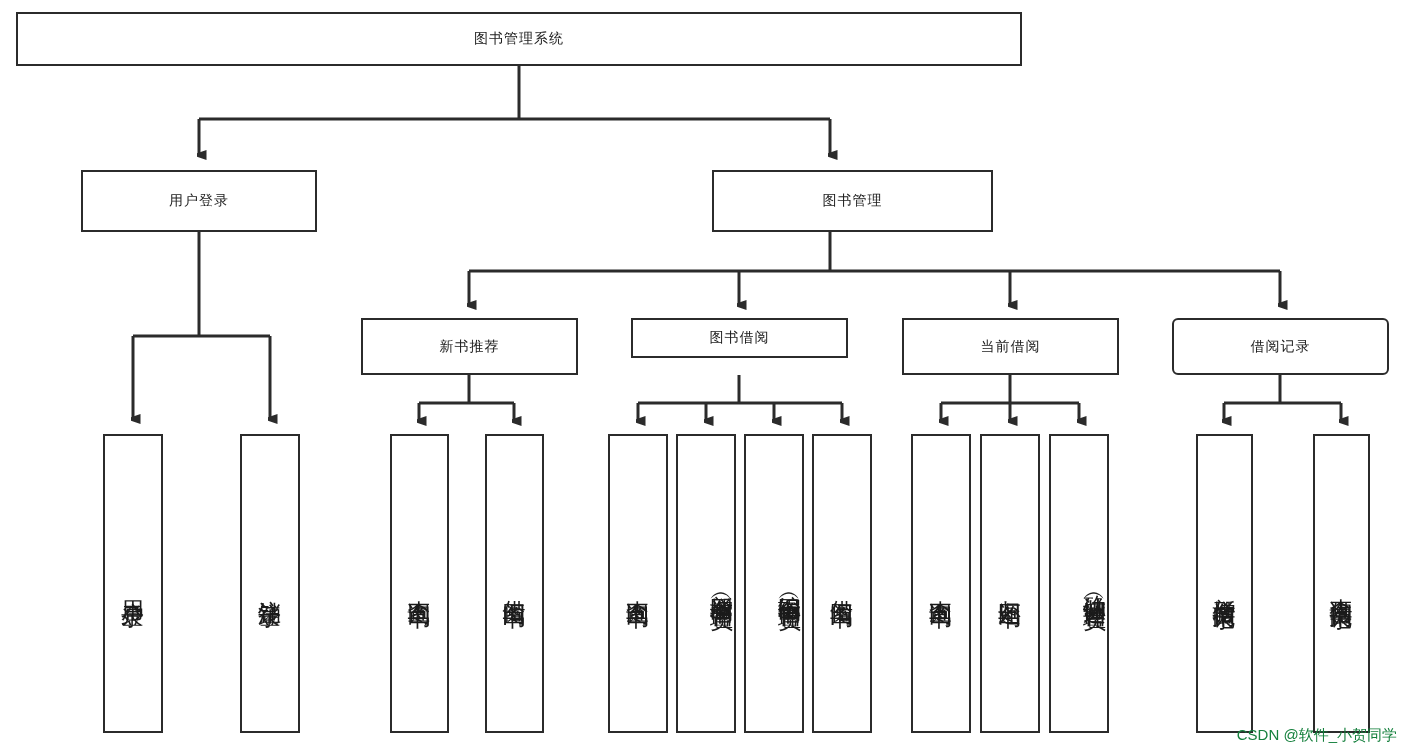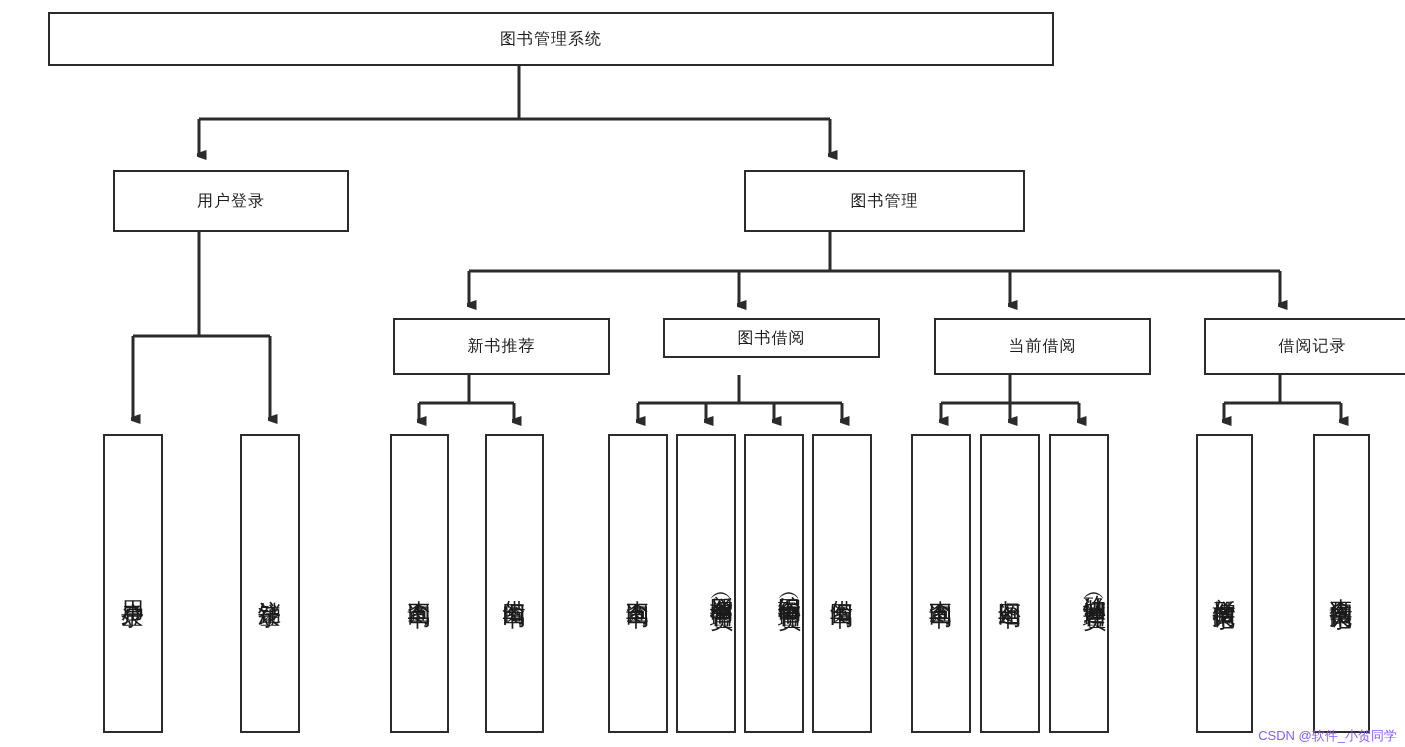--- a/index.html
+++ b/index.html
@@ -28,23 +28,22 @@
     position: absolute;
     box-sizing: border-box;
     background: #ffffff;
     border: 2px solid #2b2b2b;
     display: flex;
     align-items: center;
     justify-content: center;
     color: #1b1b1b;
   }
   .node.horiz {
-    font-size: 16px;
+    font-size: 14px;
     letter-spacing: 1px;
-    margin-left: 32px;
   }
   .node.vert {
     writing-mode: vertical-rl;
     text-orientation: upright;
     font-size: 23px;
     line-height: 1.05;
     letter-spacing: 2px;
     padding-top: 4px;
     align-items: flex-start;
     justify-content: center;
@@ -53,22 +52,22 @@
     align-items: flex-start;
   }
   .node-label {
     display: block;
     white-space: nowrap;
   }
   #watermark {
     position: absolute;
     right: 8px;
     bottom: 2px;
-    font-size: 13px;
-    color: #8b5cf6;
+    font-size: 15px;
+    color: #15803d;
     white-space: nowrap;
     user-select: none;
   }
 </style>
 </head>
 <body>
 
 <div id="canvas">
 
   <svg id="wires" viewBox="0 0 1405 747" xmlns="http://www.w3.org/2000/svg">
@@ -134,21 +133,21 @@
 
   <div class="node horiz" style="left:361px; top:318px; width:217px; height:57px;">
     <span class="node-label">新书推荐</span>
   </div>
   <div class="node horiz" style="left:631px; top:318px; width:217px; height:40px;">
     <span class="node-label">图书借阅</span>
   </div>
   <div class="node horiz" style="left:902px; top:318px; width:217px; height:57px;font-family:Liberation Mono, monospace;">
     <span class="node-label">当前借阅</span>
   </div>
-  <div class="node horiz" style="left:1172px; top:318px; width:217px; height:57px;">
+  <div class="node horiz" style="left:1172px; top:318px; width:217px; height:57px;border-radius:6px;">
     <span class="node-label">借阅记录</span>
   </div>
 
   <div class="node vert" style="left:103px; top:434px; width:60px; height:299px; align-items:center;">
     <span class="node-label">用户登录</span>
   </div>
   <div class="node vert" style="left:240px; top:434px; width:60px; height:299px; align-items:center;">
     <span class="node-label">注销登录</span>
   </div>
 

